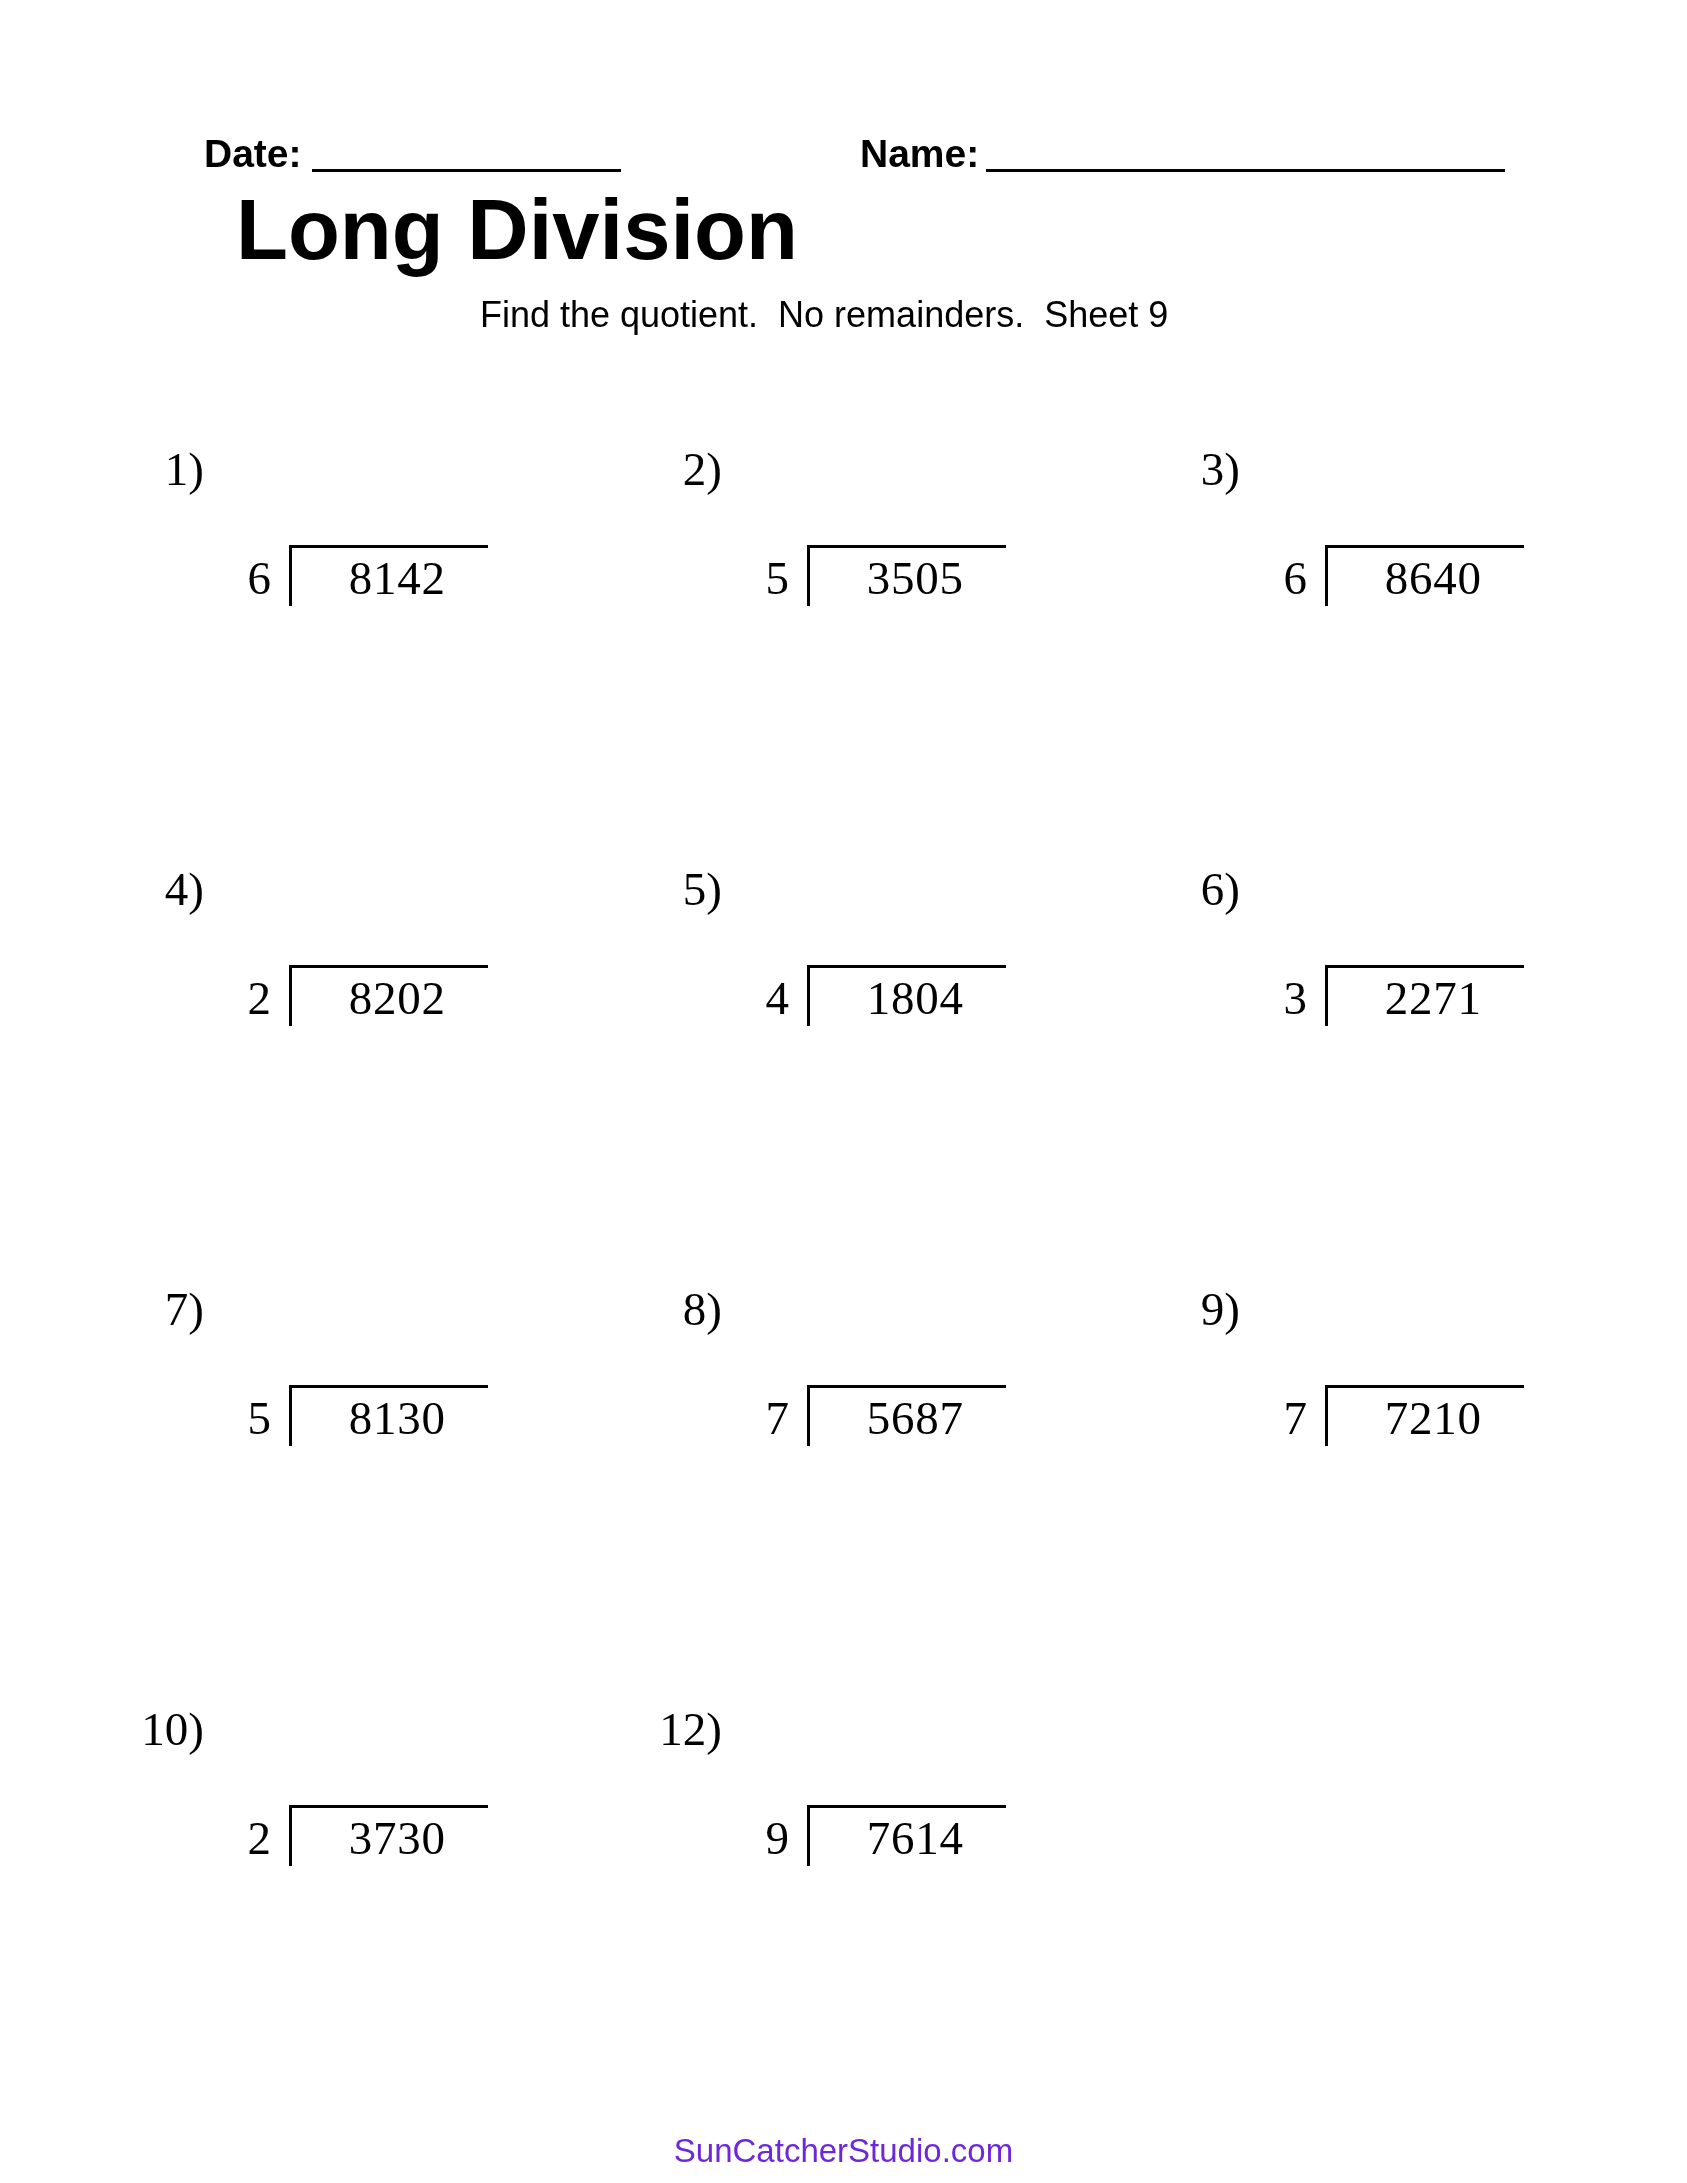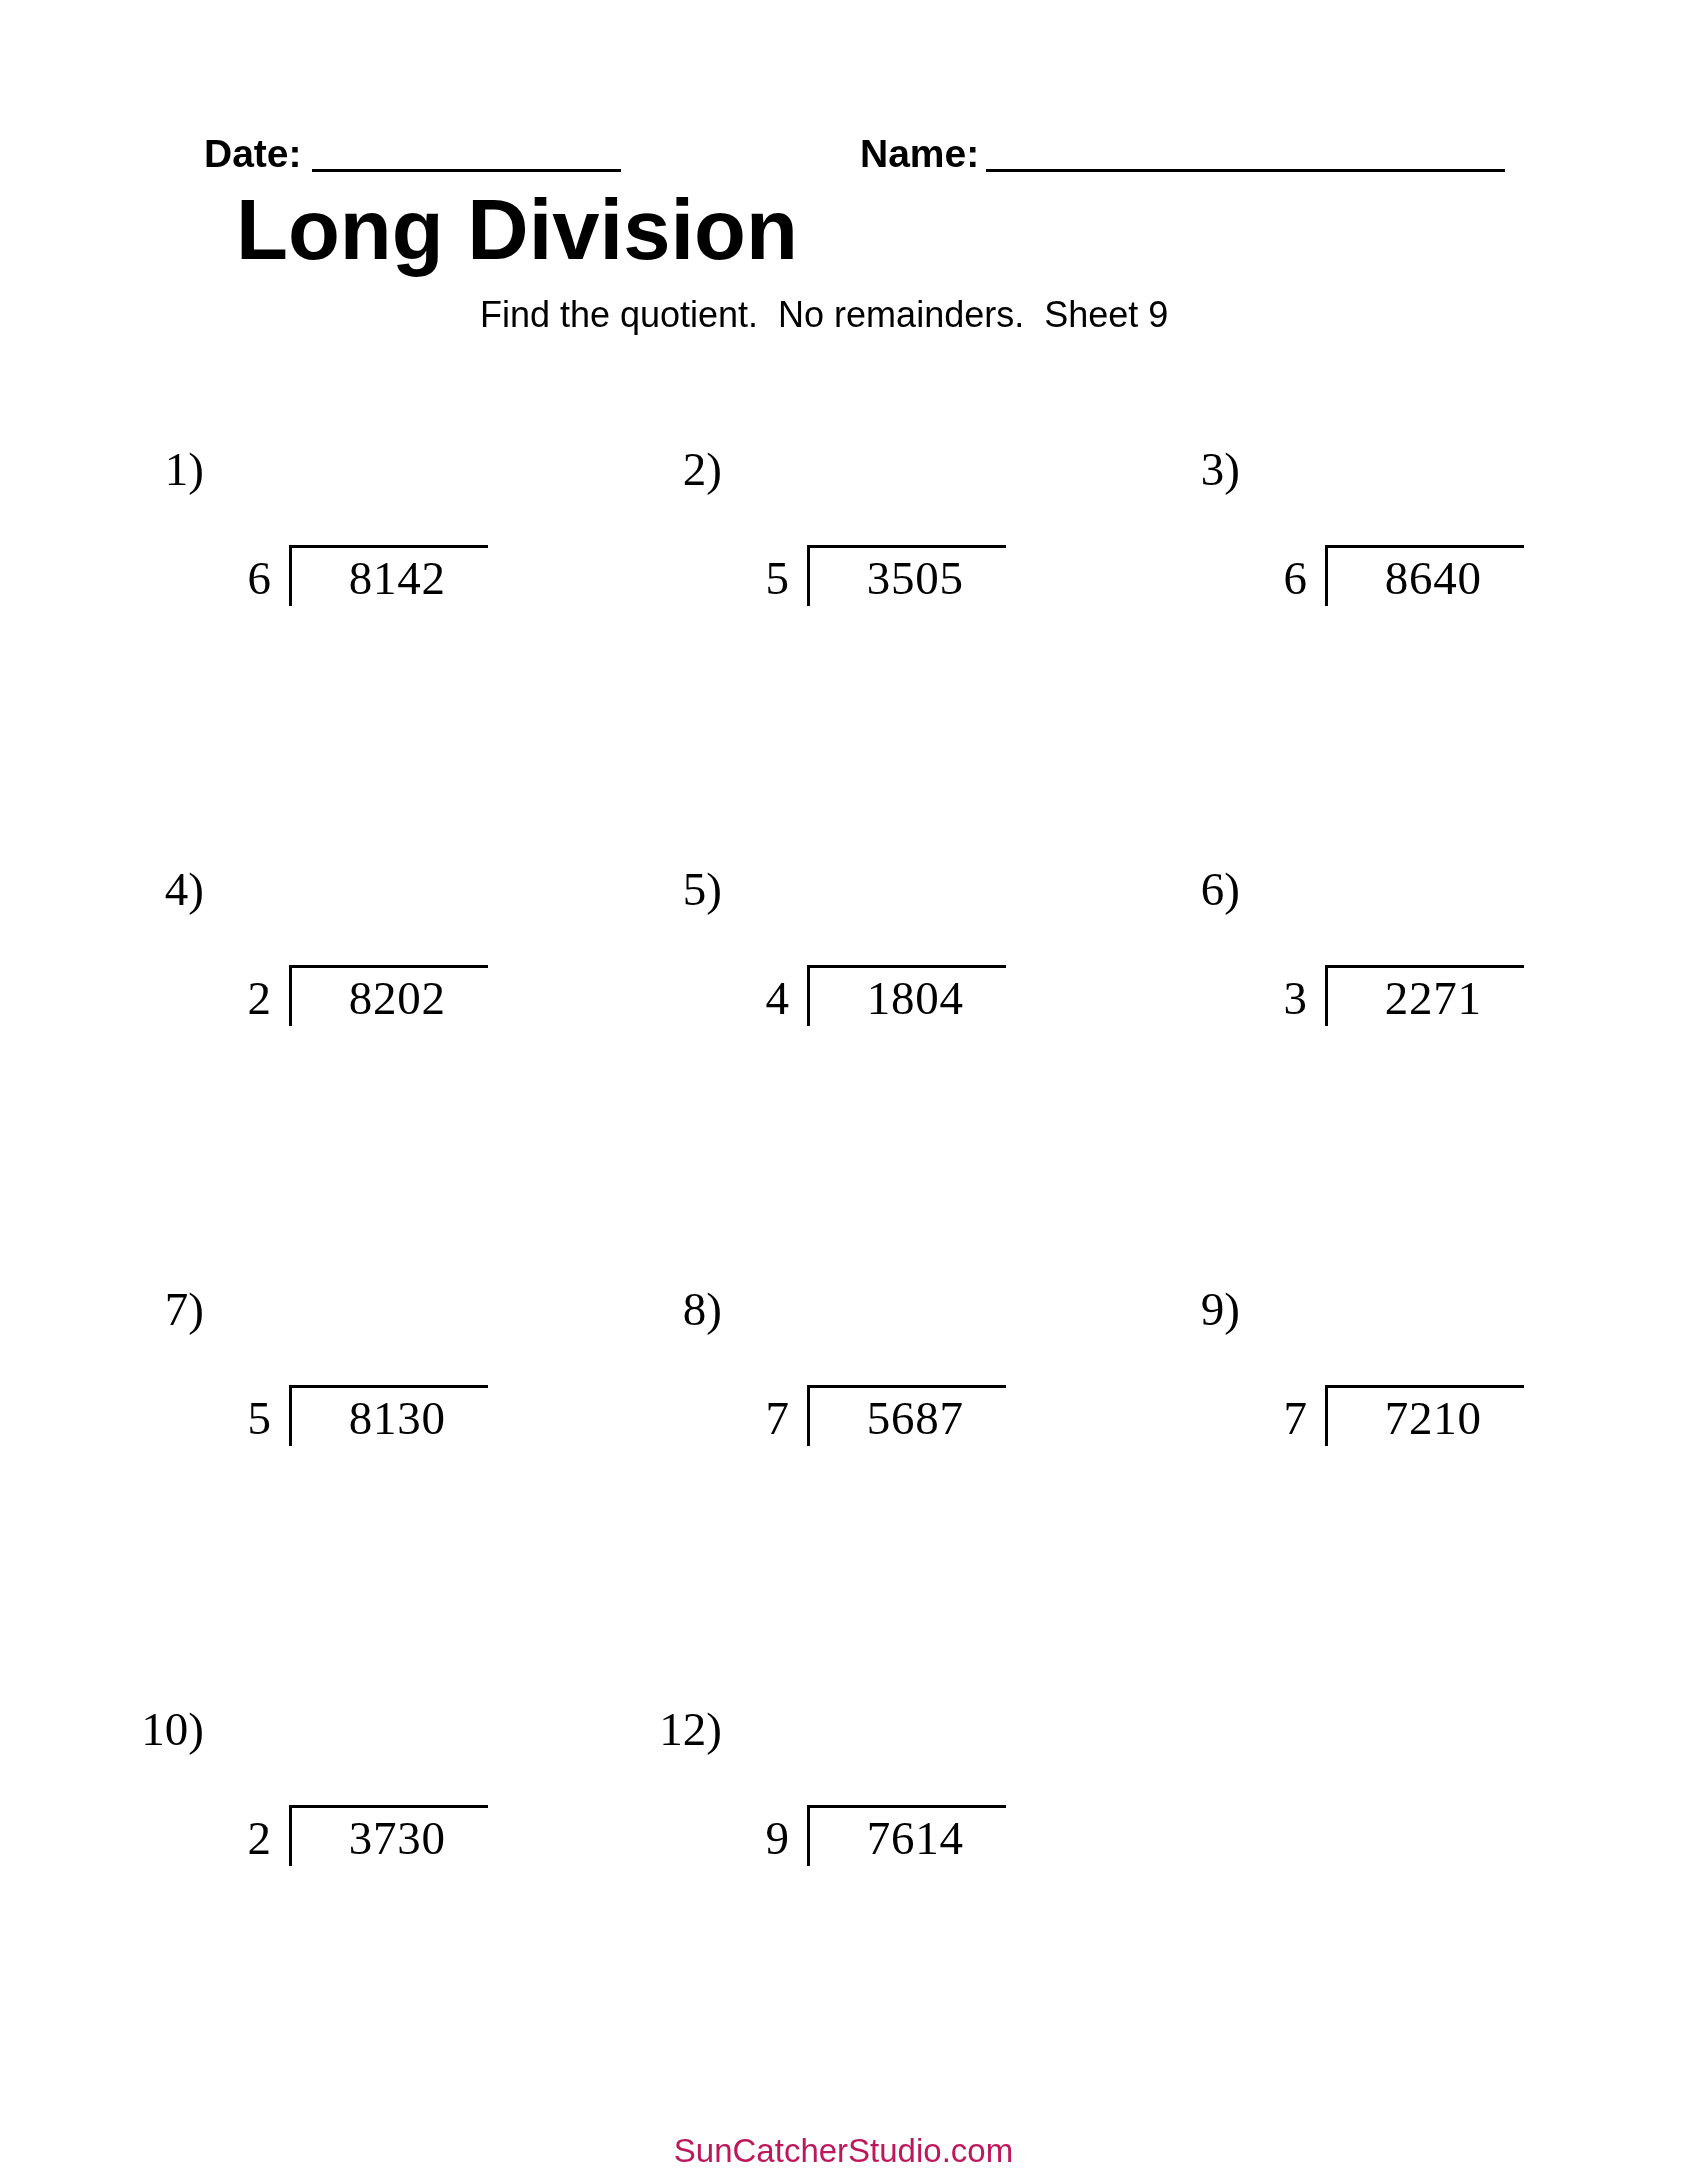--- a/index.html
+++ b/index.html
@@ -60,21 +60,21 @@
     padding: 6.5px 0 4.3px 14.4px;
     text-align: center;
   }
   .dividend { font: 400 47px/1 "Liberation Serif", serif; letter-spacing: 0.7px; }
 
   
   .footer {
     position: absolute; top: 2134px; left: 0; width: 1687px;
     text-align: center;
     font: 400 33px/1 "Liberation Sans", sans-serif;
-    color: #be185d;
+    color: #6d28d9;
   }
 </style>
 </head>
 <body>
 
 <div class="sheet">
 
   <div class="field field-date">
     <span class="field-label">Date:</span>
     <span class="fill-line"></span>

